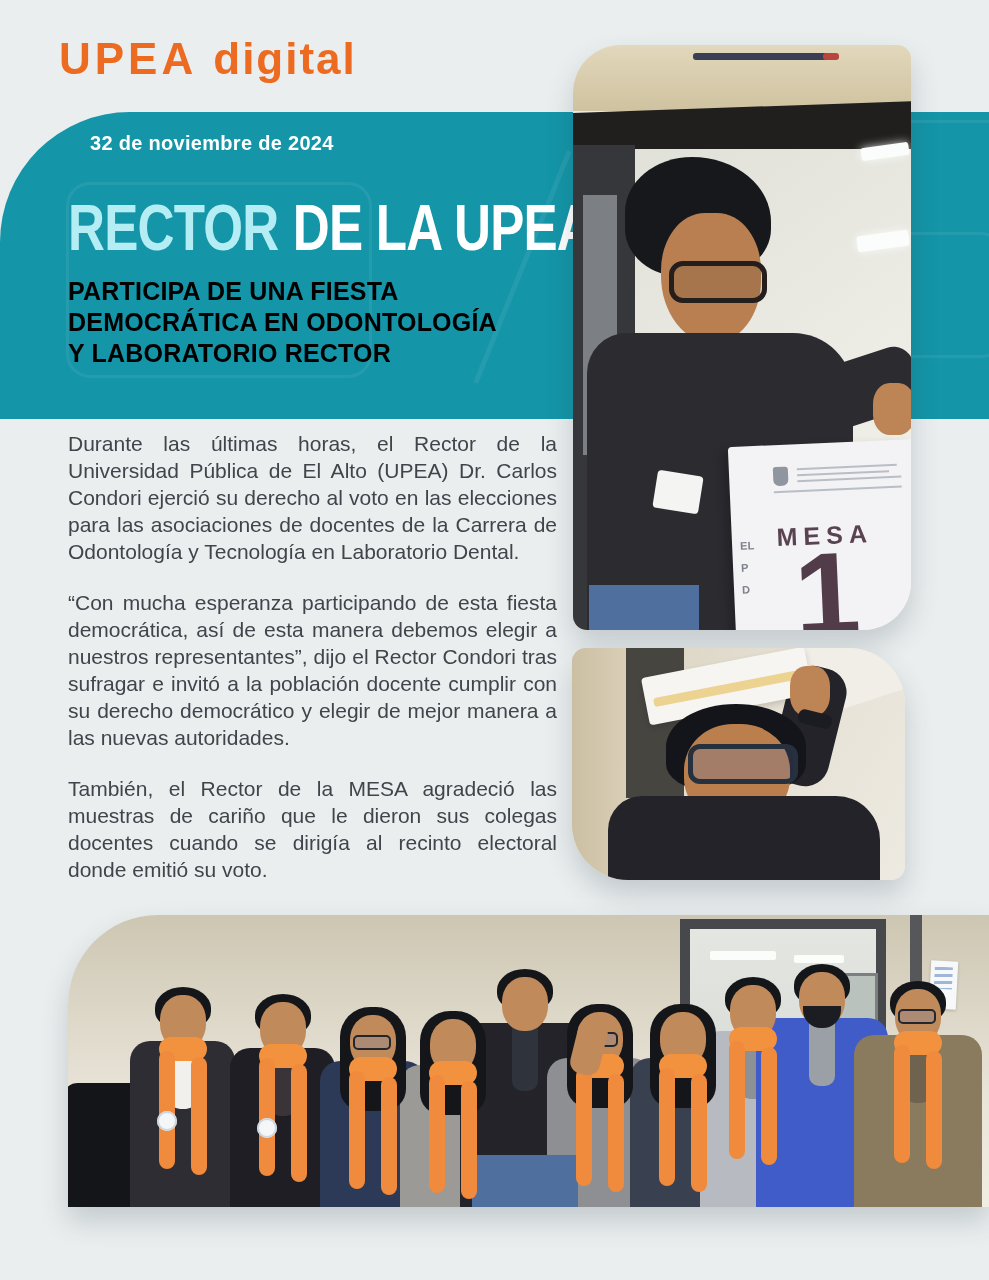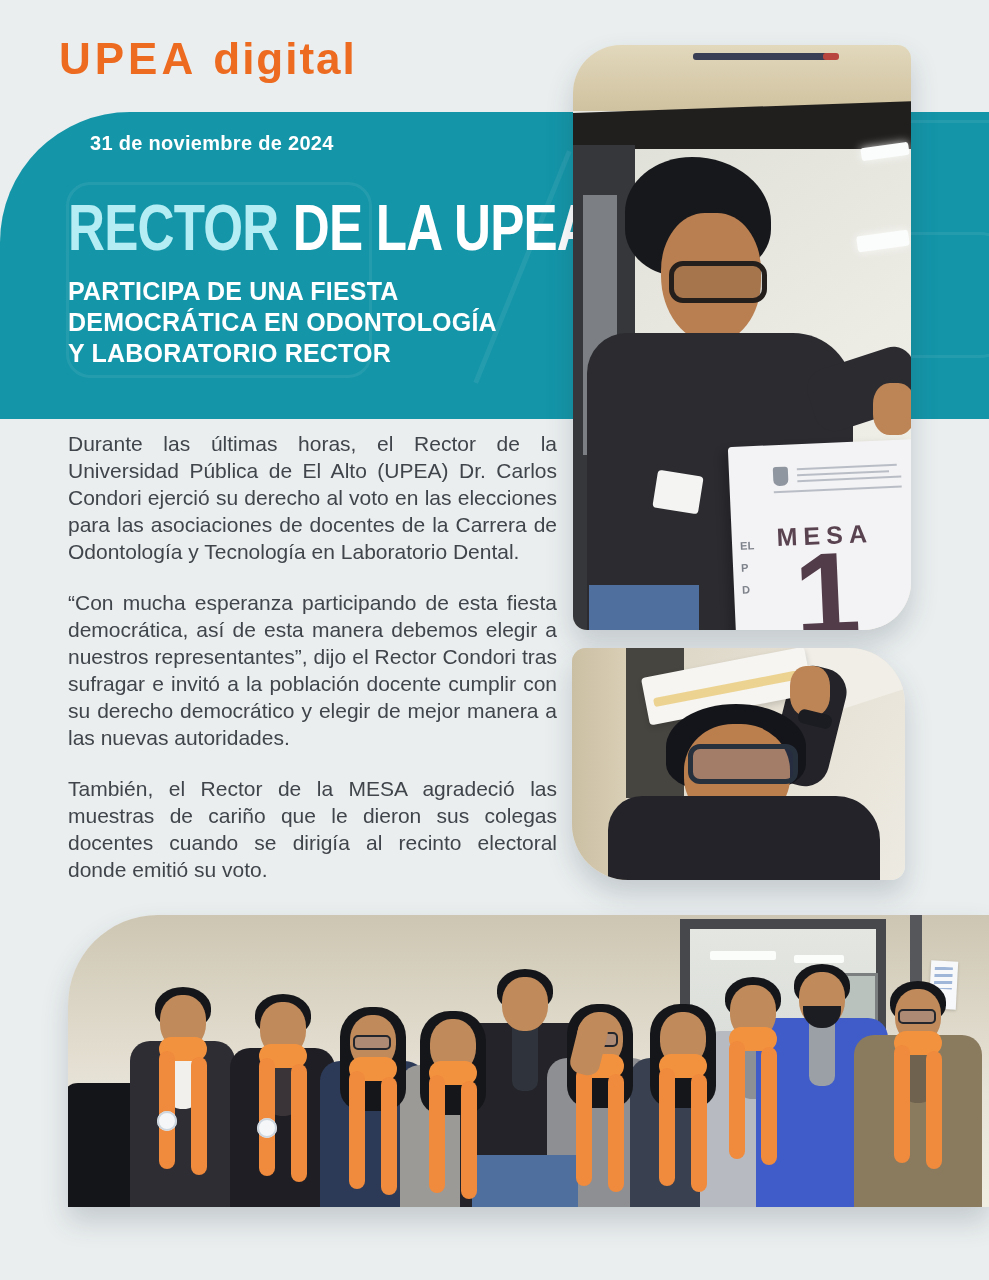--- a/index.html
+++ b/index.html
@@ -17,21 +17,21 @@
   .wm1{left:66px; top:70px; width:300px; height:190px; border-radius:24px;}
   .wm-a1,.wm-a2{width:5px; height:250px; background:rgba(255,255,255,0.07); border:none; top:30px;}
   .wm-a1{left:520px; transform:rotate(22deg);}
   .wm-a2{left:640px; transform:rotate(-22deg);}
   .wm2{right:-70px; top:8px; width:320px; height:300px; border-radius:60px;}
   .wm3{right:-30px; top:120px; width:200px; height:120px; border-radius:40px;}
   .hero-date{position:absolute; left:90px; top:20px; color:#ffffff; font-size:20px; font-weight:600; letter-spacing:0.3px;}
   .headline{position:absolute; left:68px; top:84px; font-size:64px; font-weight:800; line-height:1; white-space:nowrap; transform:scaleX(0.80); transform-origin:left top; letter-spacing:-1px;}
   .headline .hl{color:#b5edf4;}
   .headline .rest{color:#ffffff; margin-left:18px;}
-  .subtitle{position:absolute; left:68px; top:164px; color:#ffffff; font-size:25px; font-weight:700; line-height:31px; letter-spacing:0.2px;}
+  .subtitle{position:absolute; left:68px; top:164px; color:#000000; font-size:25px; font-weight:700; line-height:31px; letter-spacing:0.2px;}
 
   
   .article{position:absolute; left:68px; top:430px; width:489px; z-index:2; color:#40454b; font-size:21px; line-height:27px; text-align:justify;}
   .article p{margin:0;}
   .article p + p{margin-top:24px;}
 
   
   .photo{position:absolute; overflow:hidden; z-index:3; box-shadow:0 14px 28px rgba(40,60,70,0.20);}
 
   
@@ -117,21 +117,21 @@
   <div class="logo">
     <span class="upea">UPEA</span><span class="digital">digital</span>
   </div>
 
   <div class="hero">
     <div class="wm wm1"></div>
     <div class="wm wm-a1"></div>
     <div class="wm wm-a2"></div>
     <div class="wm wm2"></div>
     <div class="wm wm3"></div>
-    <div class="hero-date">31 de noviembre de 2024</div>
+    <div class="hero-date">32 de noviembre de 2024</div>
     <div class="headline">
       <span class="hl">RECTOR</span><span class="rest">DE LA UPEA</span>
     </div>
     <div class="subtitle">
       <div>PARTICIPA DE UNA FIESTA</div>
       <div>DEMOCRÁTICA EN ODONTOLOGÍA</div>
       <div>Y LABORATORIO RECTOR</div>
     </div>
   </div>
 

